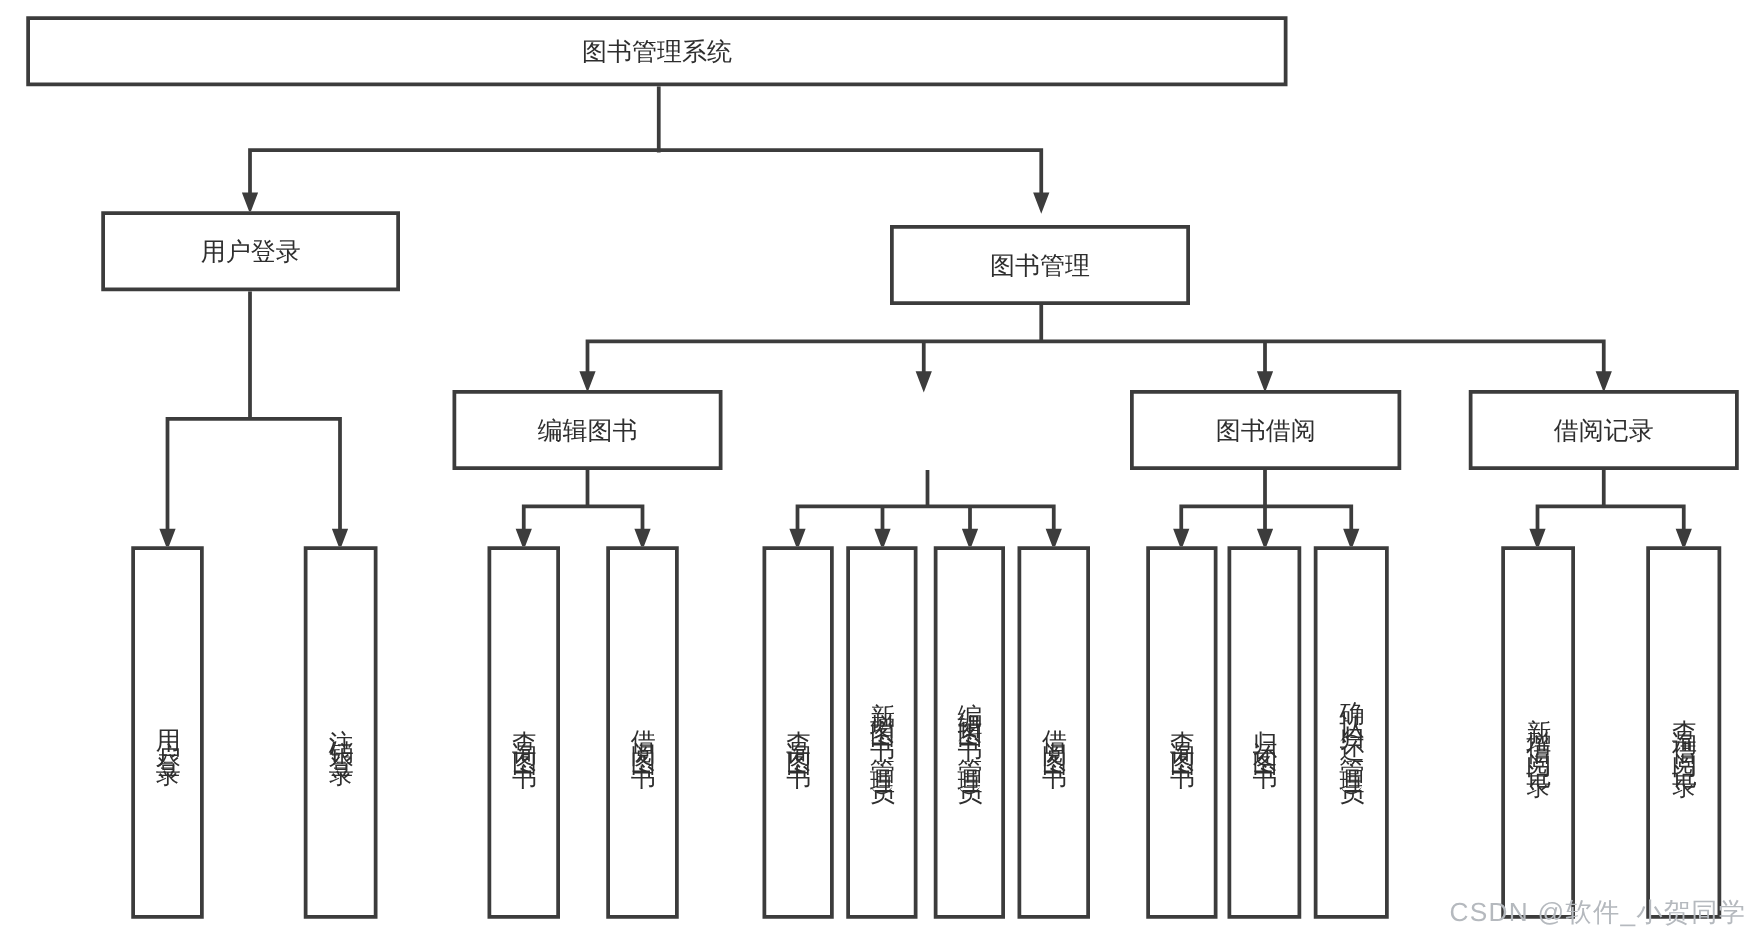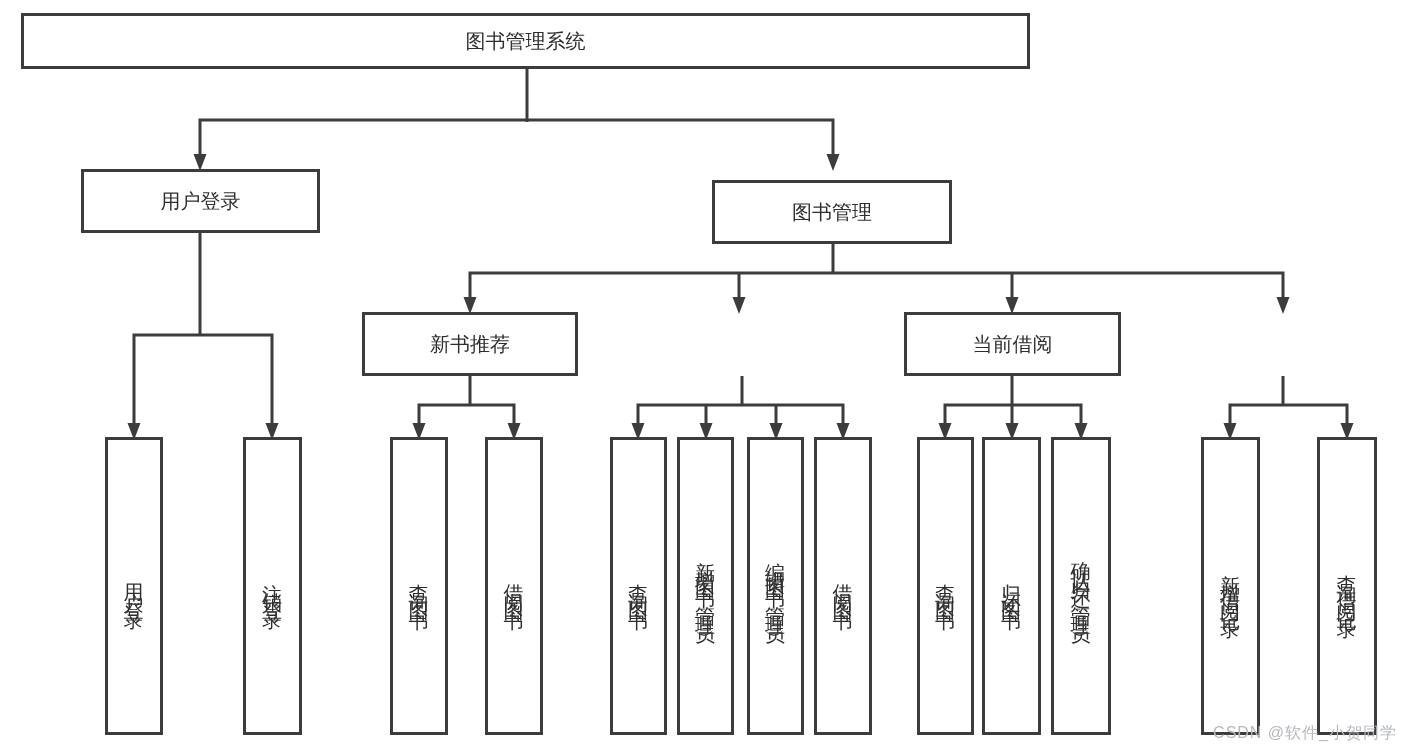--- a/index.html
+++ b/index.html
@@ -19,21 +19,21 @@
     position:absolute; box-sizing:border-box; background:#ffffff;
     border:3px solid var(--line); top:437px; height:298px;
     display:flex; align-items:center; justify-content:center;
   }
   .vbox span {
     writing-mode:vertical-rl; text-orientation:mixed;
     font-size:20px; letter-spacing:9px; line-height:1; color:var(--text);
   }
   .watermark {
     position:absolute; right:8px; bottom:3px;
-    font-size:16px; color:var(--wm); letter-spacing:1px; white-space:nowrap;
+    font-size:21px; color:var(--wm); letter-spacing:1px; white-space:nowrap;
   }
 </style>
 </head>
 <body>
 
 <div class="stage" style="--line: #3c3c3c; --text: #2e2e2e; --wm: #b5b9be;">
 
   <svg class="connectors" viewBox="0 0 1405 747" xmlns="http://www.w3.org/2000/svg">
     <path fill="none" stroke="#3c3c3c" stroke-width="3" d="
       M527 69 V122
@@ -79,22 +79,23 @@
       M1074.5 423 L1087.5 423 L1081 440 Z
       M1223.5 423 L1236.5 423 L1230 440 Z
       M1340.5 423 L1353.5 423 L1347 440 Z"></path>
   </svg>
 
   <div class="hbox" style="left:21px; top:13px; width:1009px; height:56px;">图书管理系统</div>
 
   <div class="hbox" style="left:81px; top:169px; width:239px; height:64px;">用户登录</div>
   <div class="hbox" style="left:712px; top:180px; width:240px; height:64px;">图书管理</div>
 
-  <div class="hbox" style="left:362px; top:312px; width:216px; height:64px;">新书推荐</div>
-  <div class="hbox" style="left:904px; top:312px; width:217px; height:64px;">当前借阅</div>
+  <div class="hbox" style="left:362px; top:312px; width:216px; height:64px;">编辑图书</div>
+  <div class="hbox" style="left:904px; top:312px; width:217px; height:64px;">图书借阅</div>
+  <div class="hbox" style="left:1175px; top:312px; width:216px; height:64px;">借阅记录</div>
 
   <div class="vbox" style="left:105px; width:58px;">
     <span>用户登录</span>
   </div>
   <div class="vbox" style="left:243px; width:59px;">
     <span>注销登录</span>
   </div>
 
   <div class="vbox" style="left:390px; width:58px;">
     <span>查询图书</span>

